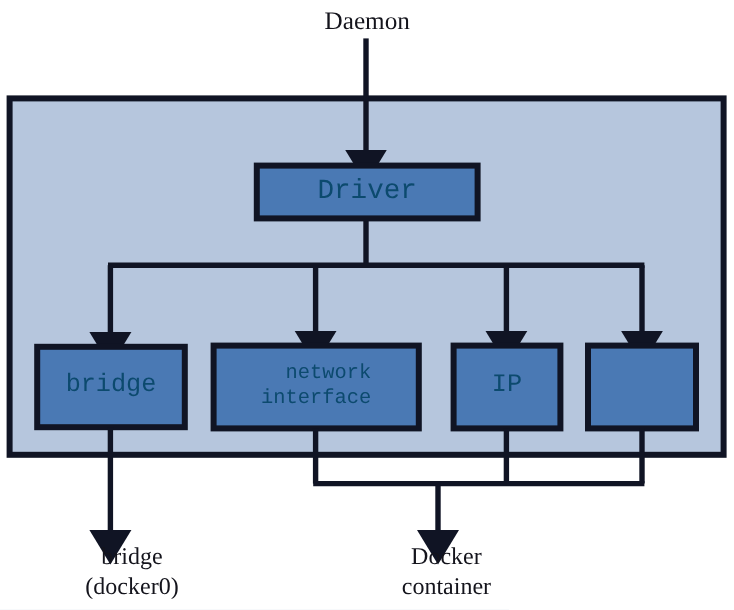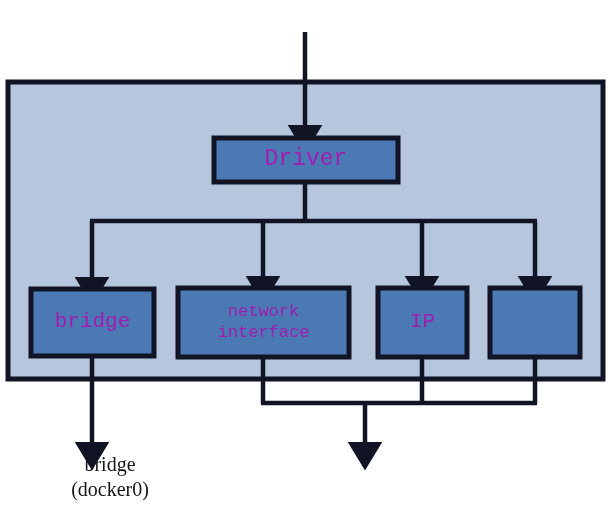--- a/index.html
+++ b/index.html
@@ -20,22 +20,22 @@
     left: 0;
     top: 0;
     width: 612px;
     height: 508px;
   }
   .node-label {
     position: absolute;
     display: flex;
     align-items: center;
     justify-content: center;
-    text-align: center;
-    color: #a21caf;
+    text-align: right;
+    color: #0c4a6e;
     font-family: "Liberation Mono", "DejaVu Sans Mono", monospace;
     pointer-events: none;
     line-height: 1.18;
     white-space: pre-line;
   }
   .outer-title {
     position: absolute;
     left: 40px;
     top: 92px;
     font-size: 23px;
@@ -114,16 +114,19 @@
     <line x1="365" y1="403" x2="365" y2="447" stroke="#101424" stroke-width="4.5" marker-end="url(#arrow)"></line>
   </svg>
 
 
   <div class="node-label box-driver">Driver</div>
   <div class="node-label box-bridge">bridge</div>
   <div class="node-label box-ip">IP</div>
   <div class="node-label box-netif">network
 interface</div>
 
+  <div class="free-label lbl-daemon">Daemon</div>
   <div class="free-label lbl-bridge-out">bridge
 (docker0)</div>
+  <div class="free-label lbl-docker-out">Docker
+container</div>
 
 </div>
 
 </body></html>

